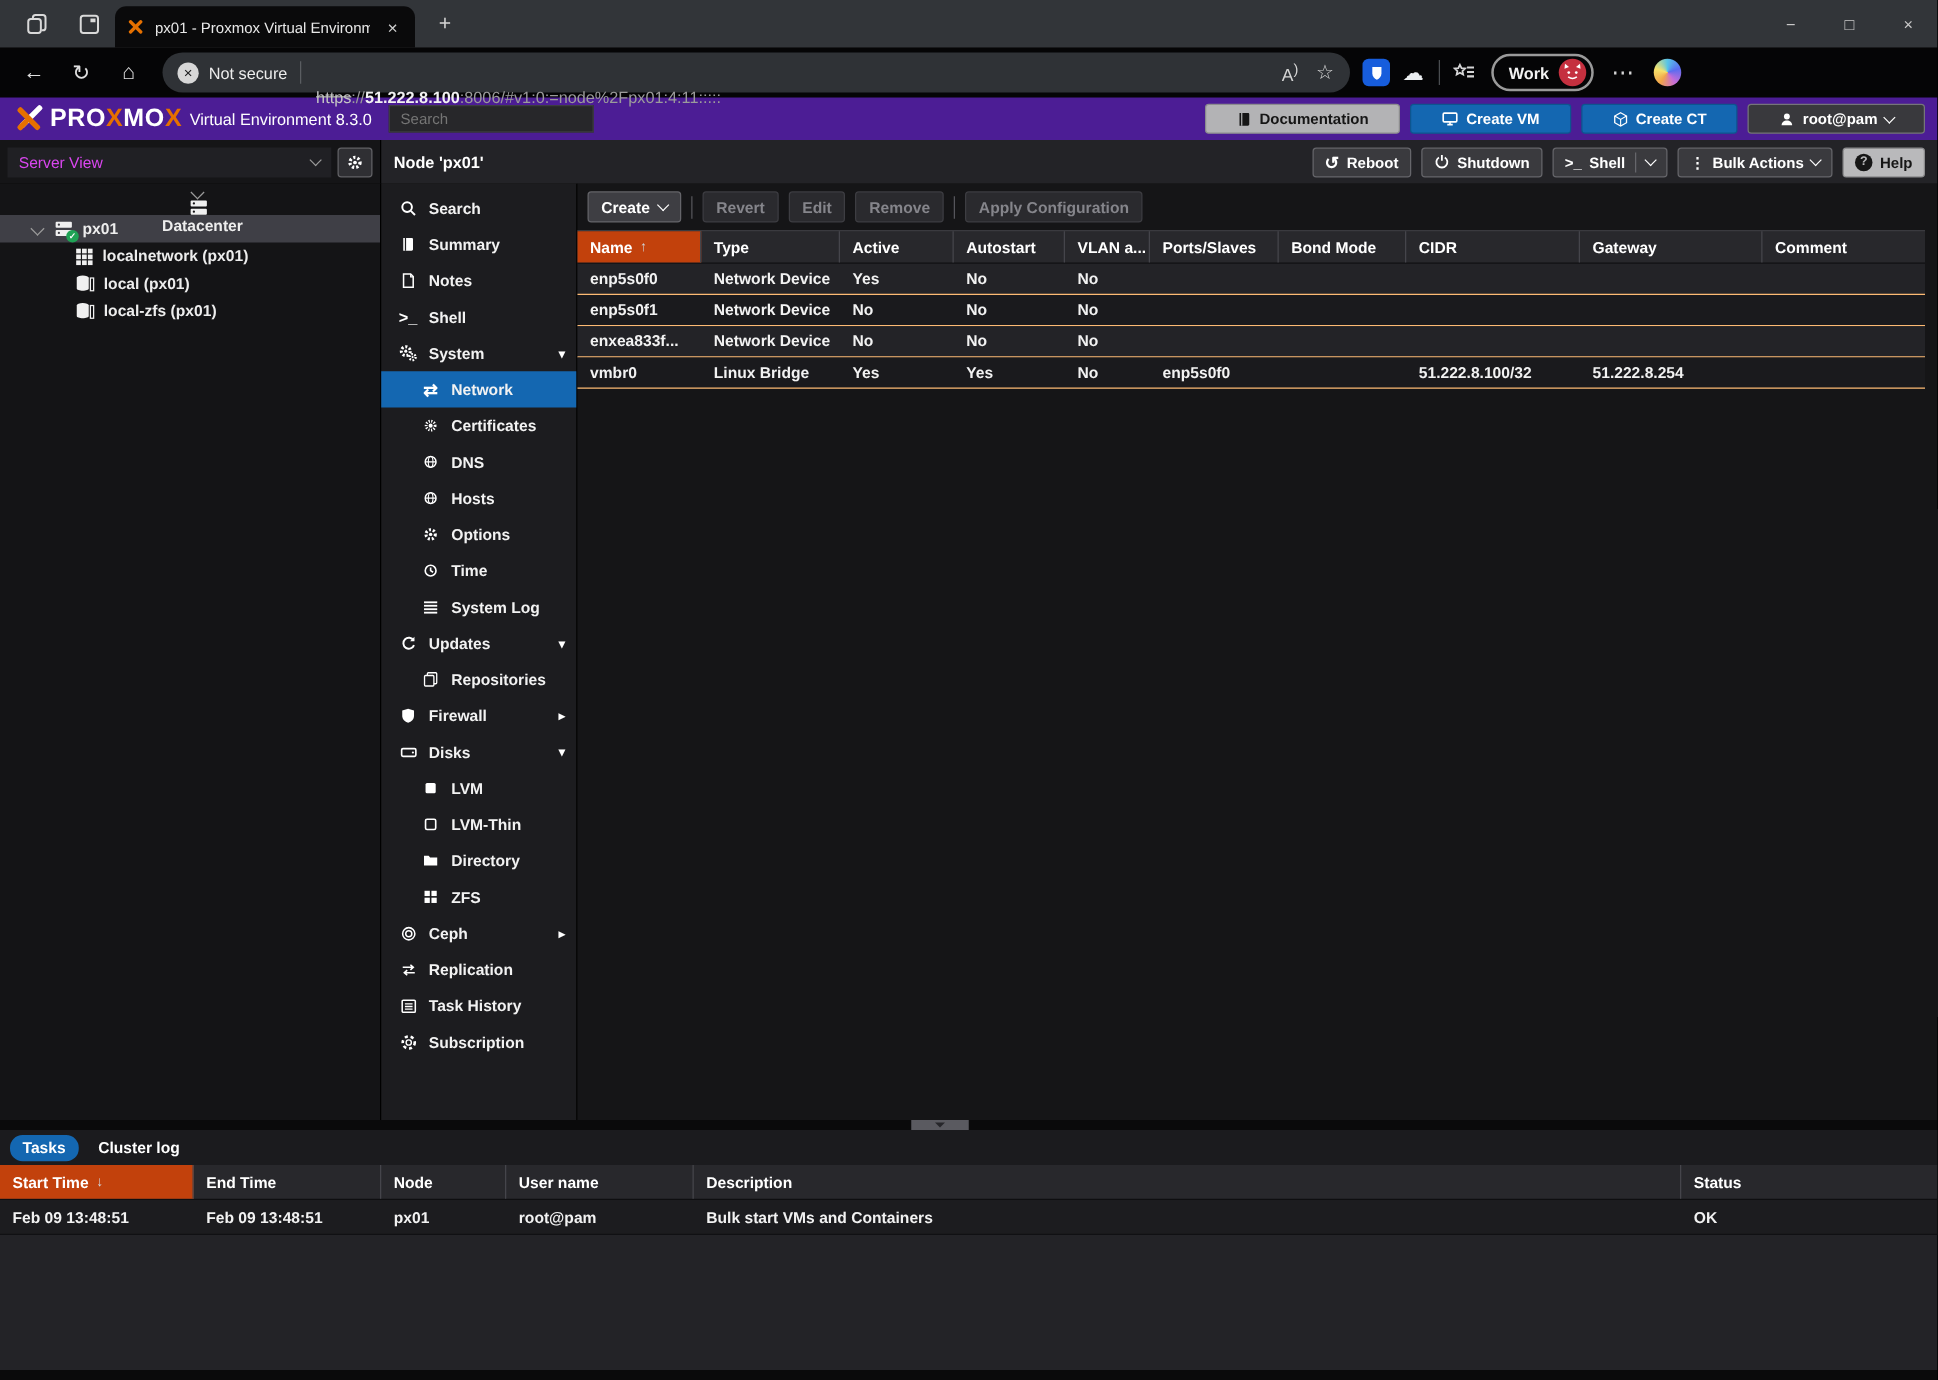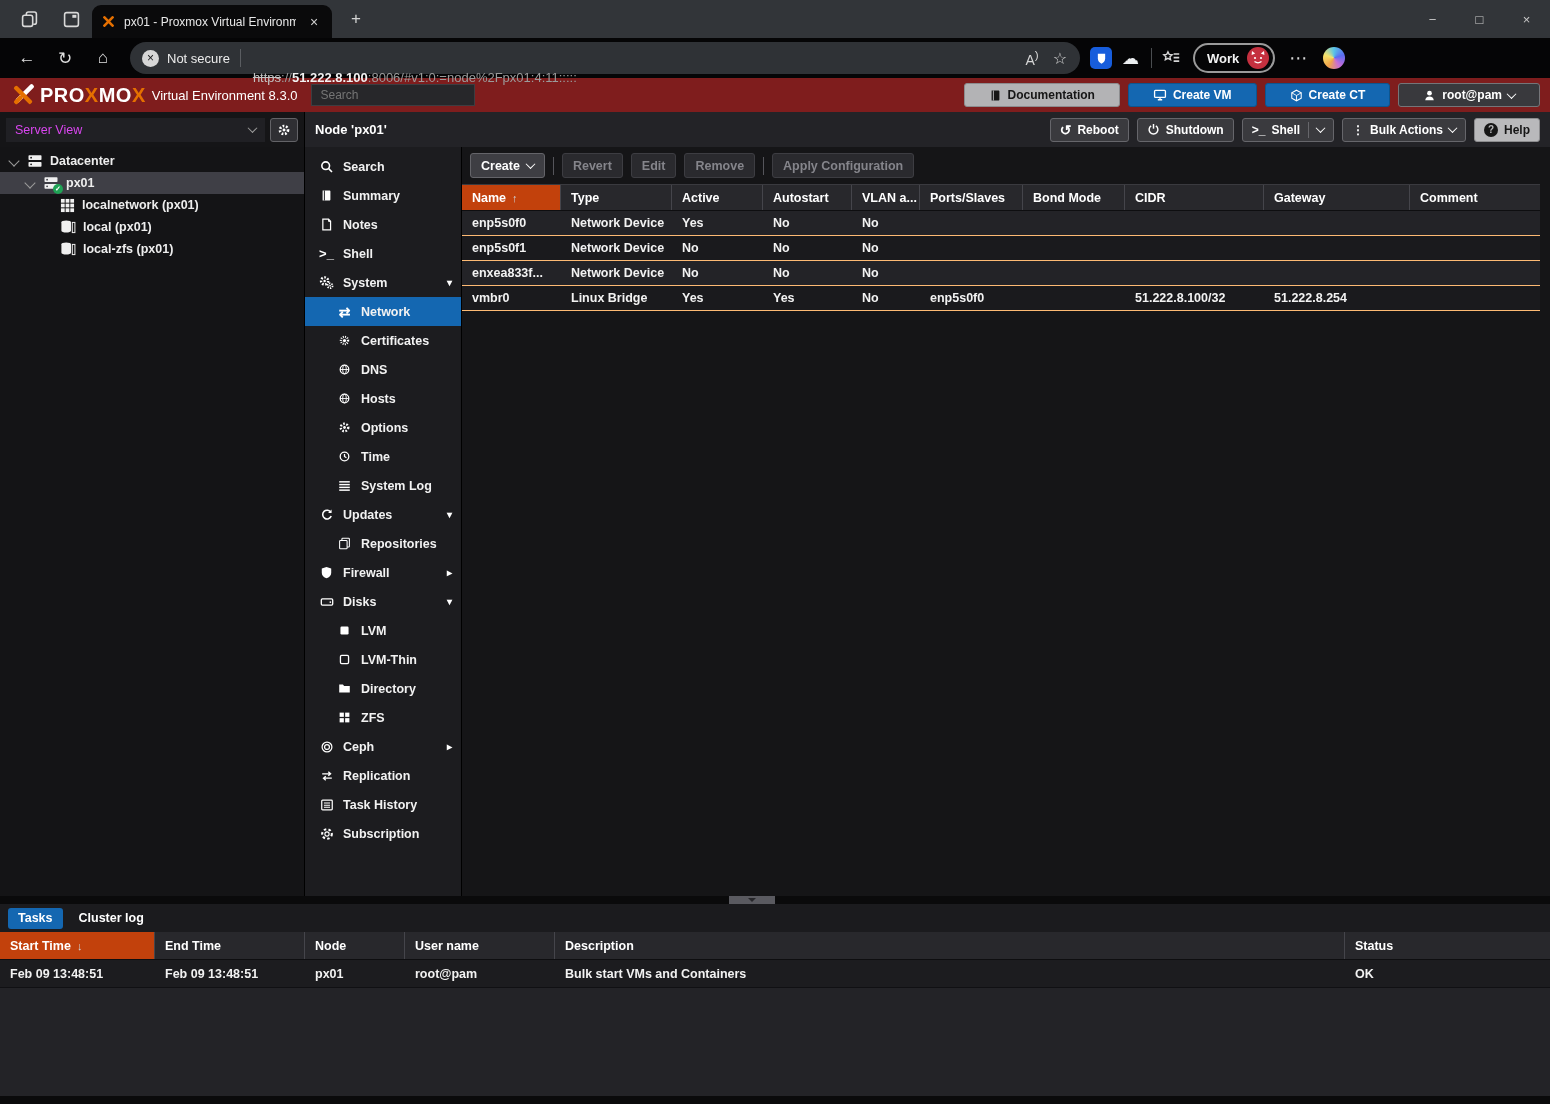--- a/index.html
+++ b/index.html
@@ -39,21 +39,21 @@
   .bw { width:22px; height:22px; border-radius:5px; background:#175ddc; }
   .cloud { color:#eceff1; font-size:17px; }
   .tb-vdiv { width:1px; height:20px; background:#4a4d50; margin-left:12px; }
   .profile { height:30px; border:2px solid #9a9a9a; border-radius:16px; display:flex; align-items:center;
     padding:0 3px 0 12px; margin-left:12px; }
   .profile-name { color:#f2f2f2; font-size:13px; font-weight:bold; margin-right:7px; }
   .copilot { width:22px; height:22px; border-radius:50%;
     background:conic-gradient(#57c4e8,#5b6cf0,#c86dd7,#f2a54a,#f6e36b,#57c4e8); }
 
   
-  .pvehdr { height:34px; background:#7f1d1d; display:flex; align-items:center; padding:0 10px; }
+  .pvehdr { height:34px; background:#4c1d95; display:flex; align-items:center; padding:0 10px; }
   .brand { display:flex; align-items:center; }
   .brand-word { font-size:20px; font-weight:bold; letter-spacing:.5px; color:#fff; margin-left:4px; }
   .brand-word .ox { color:#e57000; }
   .brand-sub { color:#fff; font-size:13px; margin-left:6px; }
   .hdr-search { width:164px; height:22px; background:#27272a; border:1px solid #3d3d41; color:#cfcfcf;
     font-size:12px; padding:0 8px; margin-left:14px; outline:none; font-family:inherit; }
   .hdr-right { margin-left:auto; display:flex; align-items:center; gap:8px; }
   .hbtn { height:24px; border-radius:3px; display:flex; align-items:center; gap:6px; padding:0 24px;
     font-size:12px; font-weight:bold; }
   .hbtn.gray { background:#b3b3b5; color:#161616; border:1px solid #8c8c8e; }
@@ -126,21 +126,21 @@
   .handle { position:absolute; left:729px; top:0; width:46px; height:8px; background:#5a5a60;
     display:flex; align-items:center; justify-content:center; }
   .handle i { width:0; height:0; border-left:4px solid transparent; border-right:4px solid transparent;
     border-top:4px solid #26262a; }
 
   
   .bottom { height:192px; background:#232327; }
   .btabs { height:28px; background:#1b1b1e; display:flex; align-items:center; padding-left:8px; gap:6px; }
   .btab { height:21px; line-height:21px; padding:0 10px; color:#fff; font-size:12.5px; font-weight:600;
     border-radius:3px; }
-  .btab.active { background:#1467b1; }
+  .btab.active { background:#1467b1;border-radius:10px; }
   .thead { display:flex; height:28px; background:#28282c; border-bottom:1px solid #0e0e10; }
   .thead .hcell { font-size:12.5px; }
   .trow2 { display:flex; height:28px; background:#1c1c1f; border-bottom:1px solid #101013; }
   .trow2 .bcell { line-height:28px; }
   .t0{width:155px}.t1{width:150px}.t2{width:100px}.t3{width:150px}.t4{width:790px}.t5{flex:1}
   .statusstrip { height:8px; background:#0a0a0b; }
 </style>
 </head>
 <body>
 
@@ -327,21 +327,21 @@
     <div class="nbtn light">
       <span class="qcirc">?</span>
       <span>Help</span>
     </div>
   </div>
 </div>
 
 <div class="workspace">
 
   <div class="tree">
-    <div class="trow" style="padding-left:10px;">
+    <div class="trow" style="padding-left:20px;flex-direction:column;">
       <span class="tchev"></span>
       <span class="tic">
         <svg width="16" height="16" viewBox="0 0 16 16">
             <rect x="1.5" y="2.3" width="13" height="4.8" rx=".8" fill="currentColor"></rect>
             <rect x="1.5" y="8.9" width="13" height="4.8" rx=".8" fill="currentColor"></rect>
             <circle cx="4.1" cy="4.7" r=".9" fill="#141416"></circle>
             <circle cx="4.1" cy="11.3" r=".9" fill="#141416"></circle>
           </svg>
       </span>
       <span>Datacenter</span>

